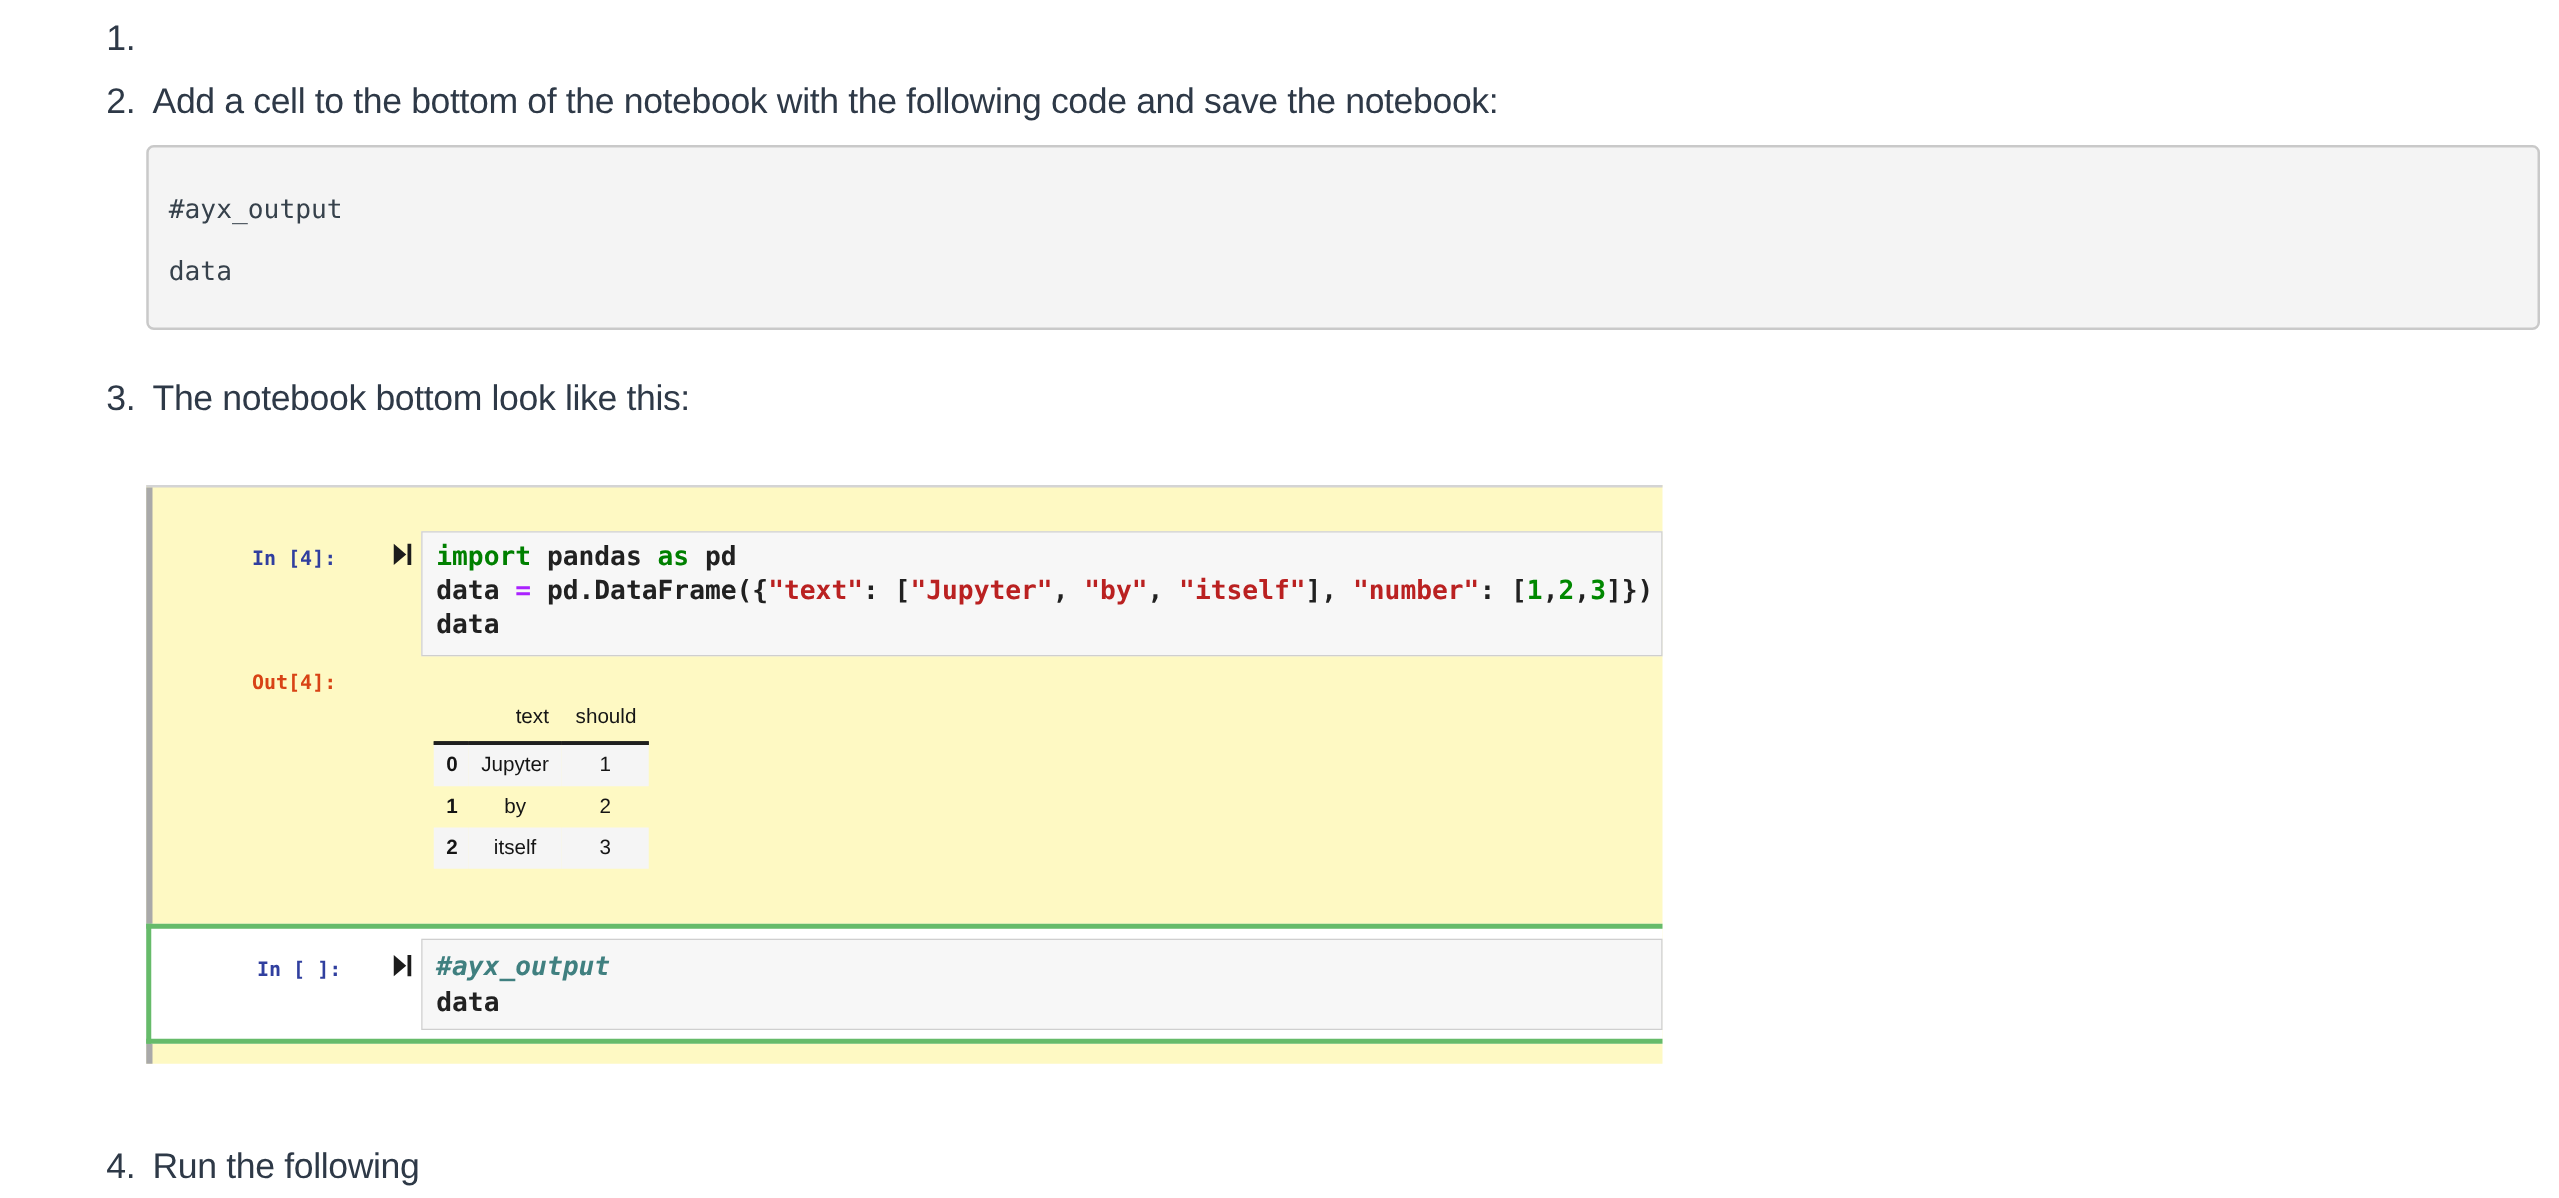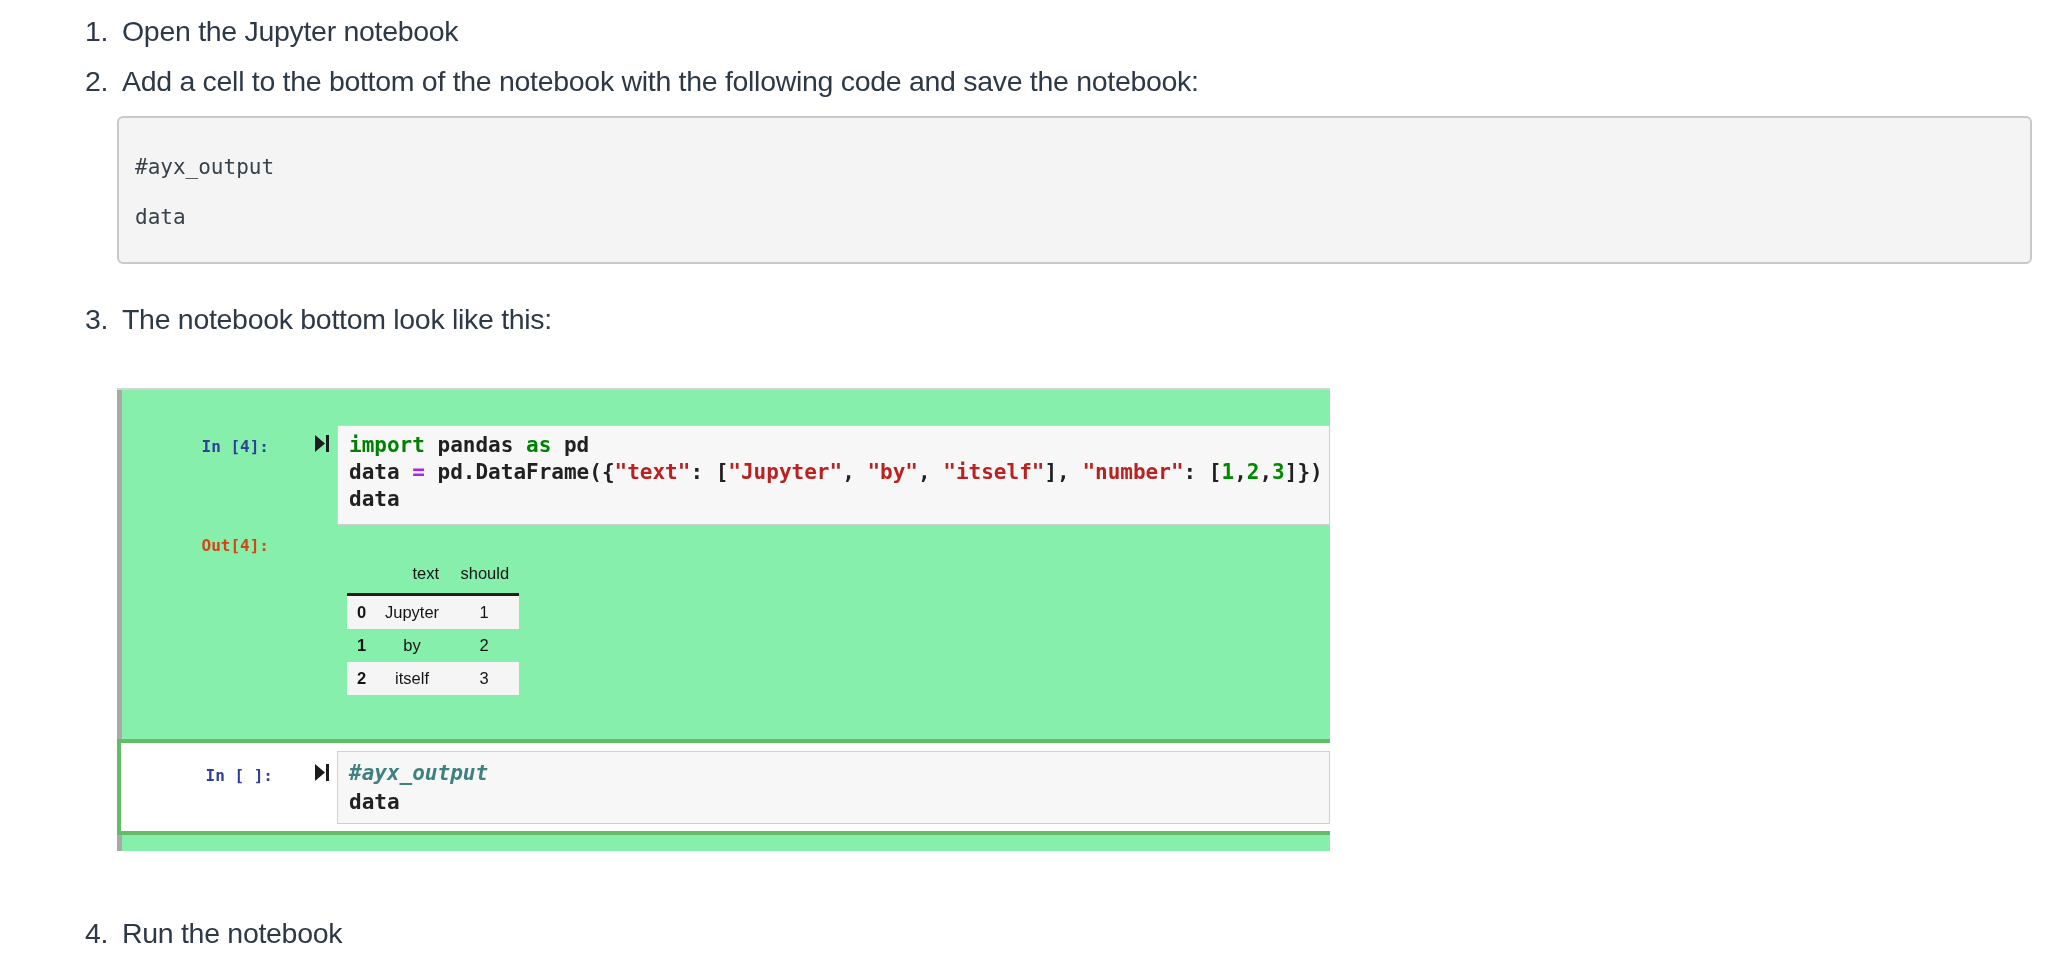--- a/index.html
+++ b/index.html
@@ -33,21 +33,21 @@
     white-space:pre;
     margin-top:16px;
   }
 
   
   .nb {
     position:relative;
     margin:50px 0 0 32px;
     width:1213px; height:463px;
     border-top:2px solid #d4d4d4;
-    background:#86efac;
+    background:#fef9c3;
   }
   .nb-leftbar { position:absolute; left:0; top:0; width:5px; height:100%; background:#a9a9a9; }
 
   .nb .prompt {
     position:absolute; left:0; width:152px;
     text-align:right; white-space:pre;
     font-family:"DejaVu Sans Mono", monospace;
     font-weight:bold; font-size:16px; line-height:20px;
   }
   .prompt-in  { color:#303F9F; }
@@ -96,21 +96,20 @@
   table.df td.c-num  { min-width:70px; }
   table.df tbody tr:nth-child(odd) { background:#f5f5f5; }
 </style>
 </head>
 <body>
 
 <div class="content">
 
   <div class="step step-1">
     <span class="step-num">1.</span>
-    <span class="step-text">Open the Jupyter notebook</span>
   </div>
 
   <div class="step step-2">
     <span class="step-num">2.</span>
     <span class="step-text">Add a cell to the bottom of the notebook with the following code and save the notebook:</span>
   </div>
 
   <pre class="codeblock"><span>#ayx_output</span>
 <span>data</span></pre>
 
@@ -164,16 +163,16 @@
       <svg class="run-icon cell2-run" viewBox="0 0 16 19">
         <path d="M1 1 L11 9.5 L1 18 Z"></path>
           <rect x="12" y="1" width="3" height="17"></rect>
       </svg>
       <div class="codebox cell2-codebox"><div class="code-line"><span class="tok-cm">#ayx_output</span></div><div class="code-line"><span class="tok-pl">data</span></div></div>
     </div>
   </figure>
 
   <div class="step step-4">
     <span class="step-num">4.</span>
-    <span class="step-text">Run the notebook</span>
+    <span class="step-text">Run the following</span>
   </div>
 
 </div>
 
 </body></html>

